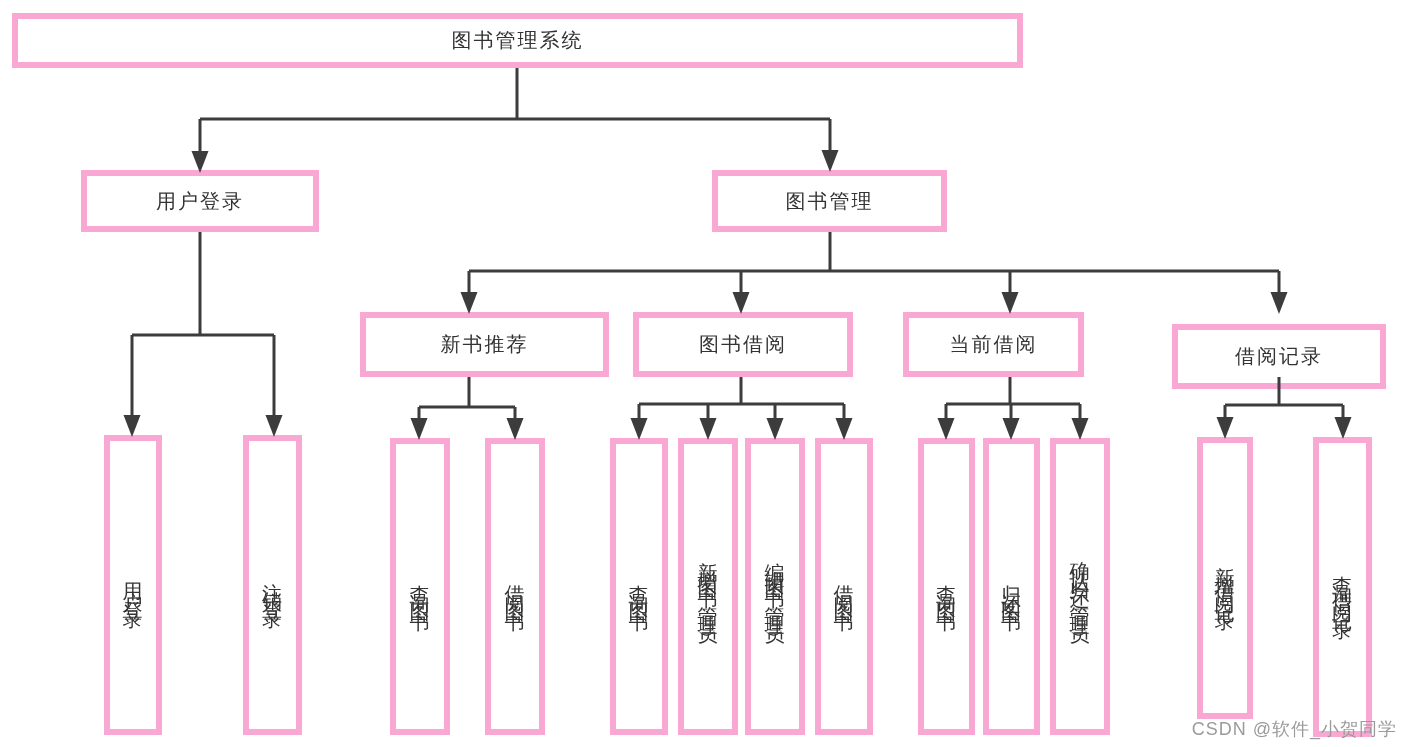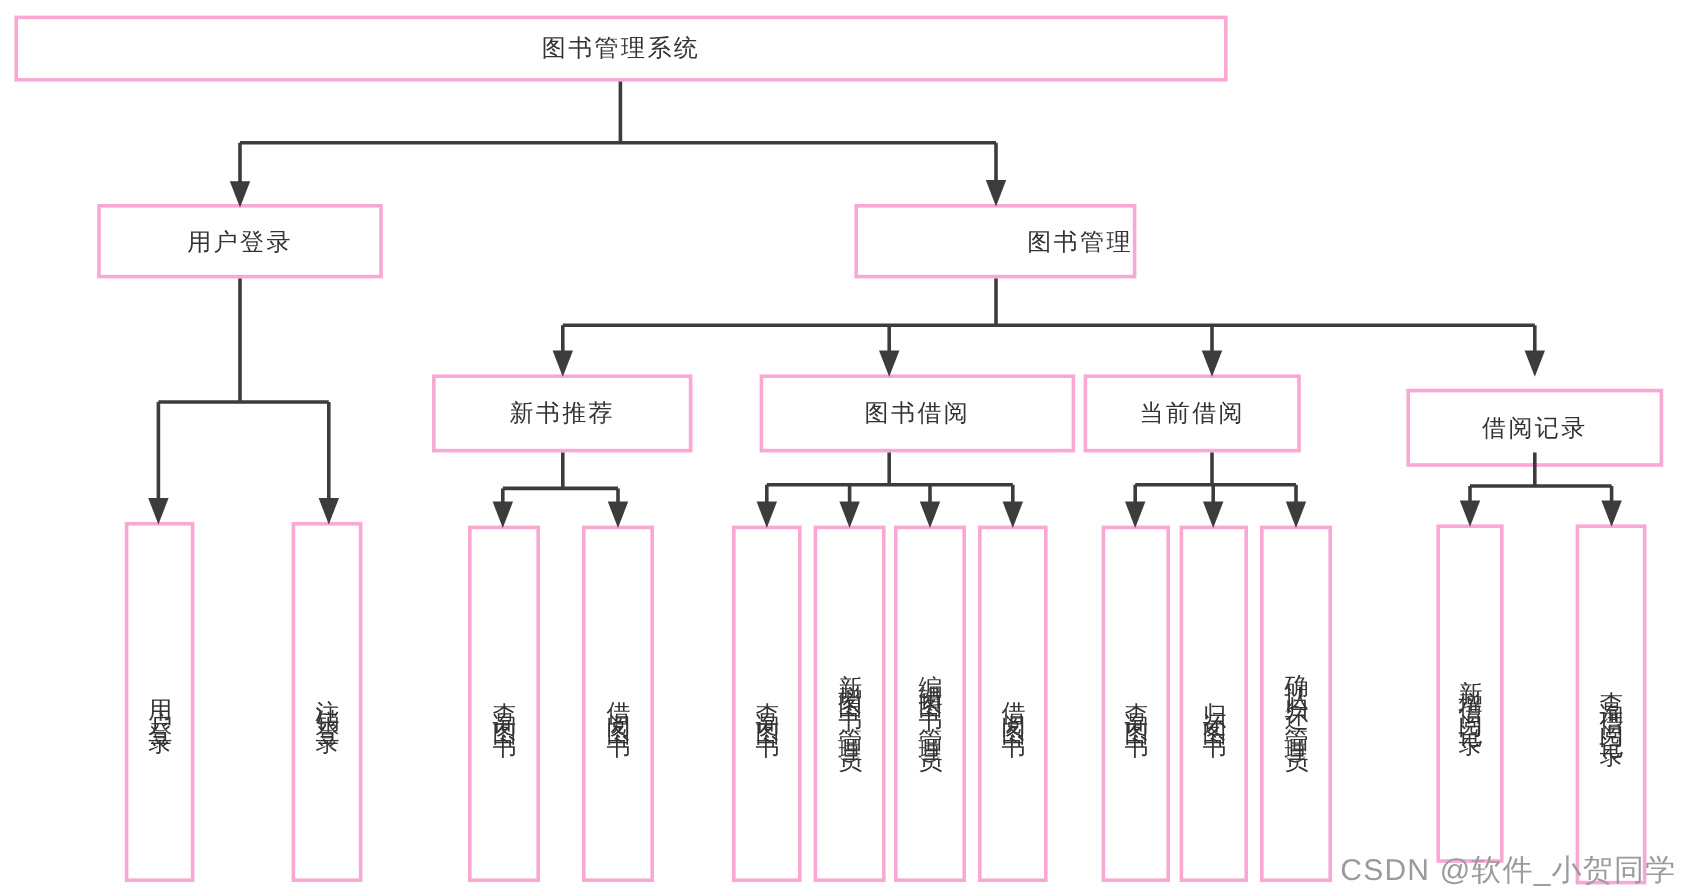--- a/index.html
+++ b/index.html
@@ -19,21 +19,21 @@
   .wires {
     position: absolute;
     left: 0;
     top: 0;
     z-index: 5;
     pointer-events: none;
   }
   .box {
     position: absolute;
     box-sizing: border-box;
-    border: 3px solid #f9a8d4;
+    border: 6px solid #f9a8d4;
     background: #ffffff;
     display: flex;
     align-items: center;
     justify-content: center;
     z-index: 1;
   }
   .hbox span {
     font-size: 20px;
     letter-spacing: 2px;
     white-space: nowrap;
@@ -42,44 +42,44 @@
     writing-mode: vertical-lr;
     text-orientation: mixed;
     font-size: 20px;
     letter-spacing: 9px;
     line-height: 1;
     white-space: nowrap;
   }
   
   .pos-root      { left: 12px;   top: 13px;  width: 1011px; height: 55px; }
   .pos-login     { left: 81px;   top: 170px; width: 238px;  height: 62px; }
-  .pos-mgmt      { left: 712px;  top: 170px; width: 235px;  height: 62px; justify-content: flex-end; }
-  .pos-recommend { left: 360px;  top: 312px; width: 217px;  height: 65px; }
-  .pos-borrow    { left: 633px;  top: 312px; width: 263px;  height: 65px; }
+  .pos-mgmt      { left: 712px;  top: 170px; width: 235px;  height: 62px; }
+  .pos-recommend { left: 360px;  top: 312px; width: 249px;  height: 65px; }
+  .pos-borrow    { left: 633px;  top: 312px; width: 220px;  height: 65px; }
   .pos-current   { left: 903px;  top: 312px; width: 181px;  height: 65px; }
   .pos-records   { left: 1172px; top: 312px; width: 214px;  height: 65px; margin-top: 12px; }
   .pos-g1a { left: 104px;  top: 435px; width: 58px; height: 300px; }
   .pos-g1b { left: 243px;  top: 435px; width: 59px; height: 300px; }
   .pos-g2a { left: 390px;  top: 438px; width: 60px; height: 297px; }
   .pos-g2b { left: 485px;  top: 438px; width: 60px; height: 297px; }
   .pos-g3a { left: 610px;  top: 438px; width: 58px; height: 297px; }
   .pos-g3b { left: 678px;  top: 438px; width: 60px; height: 297px; }
   .pos-g3c { left: 745px;  top: 438px; width: 60px; height: 297px; }
   .pos-g3d { left: 815px;  top: 438px; width: 58px; height: 297px; }
   .pos-g4a { left: 918px;  top: 438px; width: 57px; height: 297px; }
   .pos-g4b { left: 983px;  top: 438px; width: 57px; height: 297px; }
   .pos-g4c { left: 1050px; top: 438px; width: 60px; height: 297px; }
   .pos-g5a { left: 1197px; top: 437px; width: 56px; height: 282px; }
   .pos-g5b { left: 1313px; top: 437px; width: 59px; height: 300px; }
   .watermark {
     position: absolute;
     right: 8px;
     bottom: 6px;
     z-index: 10;
-    font-size: 25px;
+    font-size: 18px;
     letter-spacing: 1px;
     color: #9b9b9b;
     white-space: nowrap;
   }
 </style>
 </head>
 <body>
 
 <div class="canvas">
 

